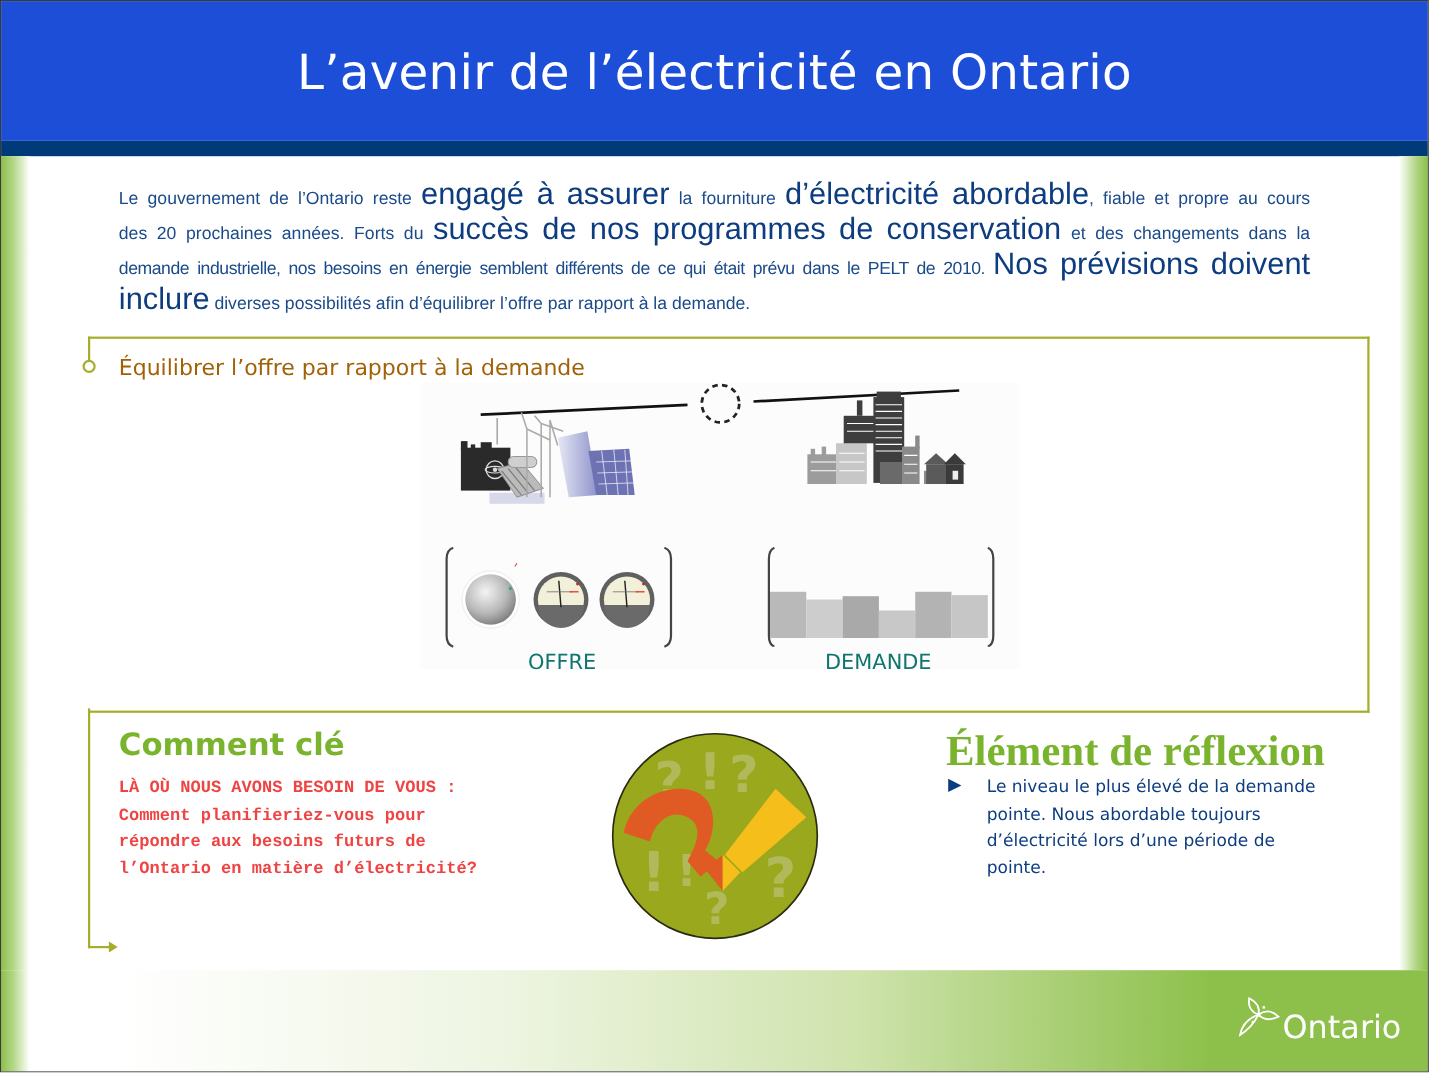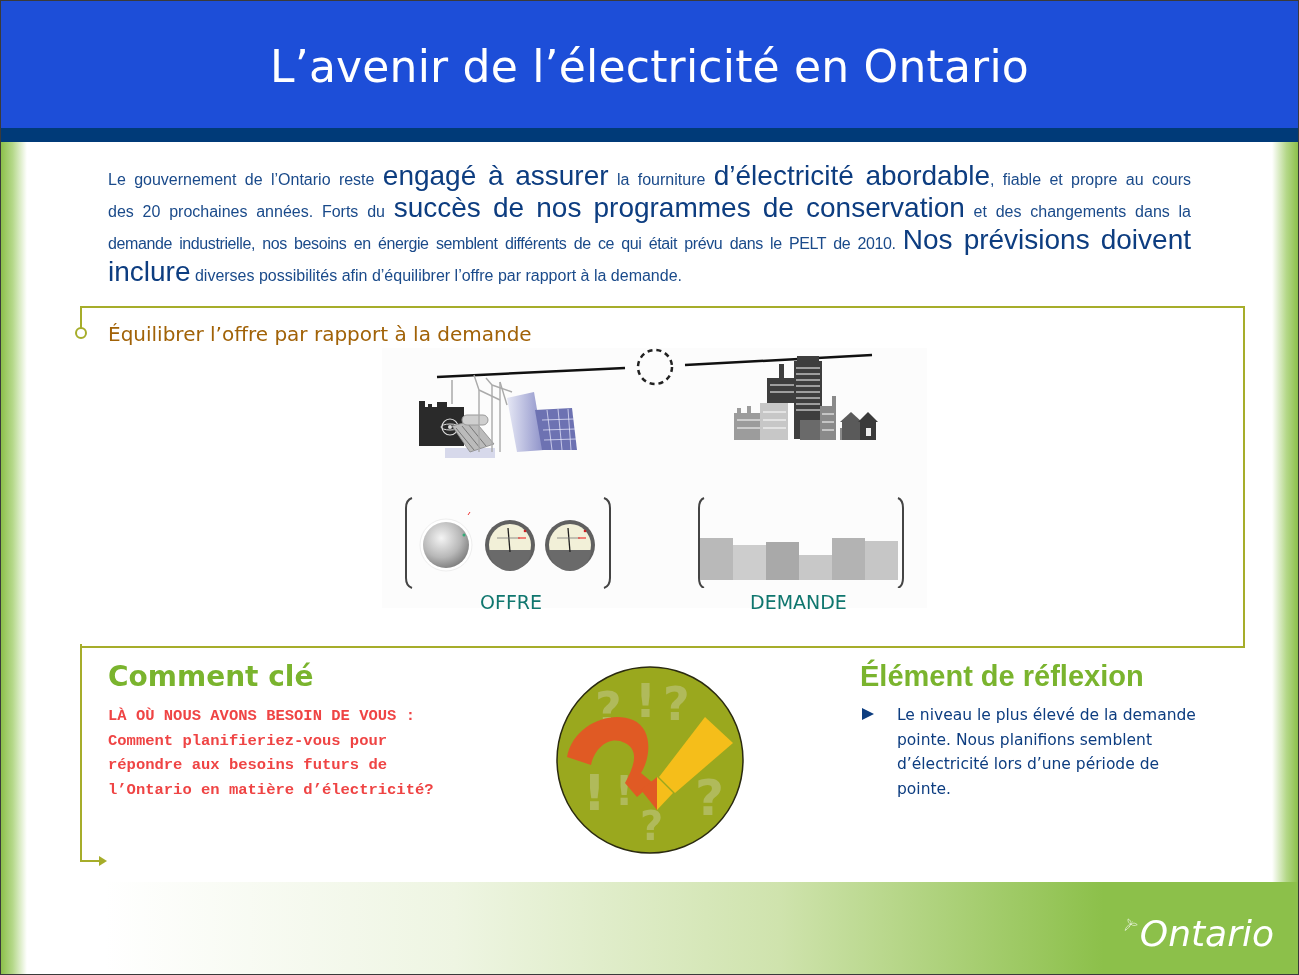--- a/index.html
+++ b/index.html
@@ -42,23 +42,22 @@
   }
   .footer-left-strip {
     position: absolute; left: 1px; top: 882px; width: 26px; height: 92px;
     background: linear-gradient(to right, #8cc04a 0%, #b5d88a 45%, #ffffff 100%);
   }
   .logo {
     position: absolute; left: 1124px; top: 898px; width: 150px; height: 54px;
     display: flex; align-items: center;
   }
   .logo-text {
-    color: #ffffff; font-size: 36px; margin-left: 2px; margin-top: 17px;
+    color: #ffffff; font-size: 29px; margin-left: 2px; margin-top: 17px;
     font-family: "DejaVu Sans", sans-serif;
-    font-style: italic;
   }
   
   .intro {
     position: absolute; left: 108px; top: 160px; width: 1083px;
     color: #1a4a8a; text-align: justify; text-align-last: left;
     font-family: "Liberation Sans", sans-serif;
   }
   .intro .line { display: block; white-space: nowrap; height: 32px; line-height: 32px; text-align: justify; text-align-last: justify; }
   .intro .line.last { text-align-last: left; }
   .intro .s { font-size: 16px; }
@@ -100,22 +99,22 @@
     position: absolute; left: 108px; top: 660px; color: #7ab42e; font-size: 28px; font-weight: bold;
     font-family: "DejaVu Sans", sans-serif;
   }
   .q-body {
     position: absolute; left: 108px; top: 704px; width: 360px; color: #ef4444;
     font-size: 15.5px; font-weight: bold; line-height: 24.5px;
     font-family: Liberation Mono, monospace;
   }
   .q-body .l { display: block; white-space: nowrap; }
   .r-title {
-    position: absolute; left: 860px; top: 660px; color: #7ab42e; font-size: 29px; font-weight: bold;
-    font-family: Liberation Sans, sans-serif;
+    position: absolute; left: 860px; top: 660px; color: #7ab42e; font-size: 39px; font-weight: bold;
+    font-family: Liberation Serif, serif;
   }
   .r-bullet {
     position: absolute; left: 862px; top: 708px; width: 0; height: 0;
     border-top: 6px solid transparent; border-bottom: 6px solid transparent; border-left: 12px solid #0d3d80;
   }
   .r-body {
     position: absolute; left: 897px; top: 703px; width: 310px; color: #0d3d80;
     font-size: 15.5px; line-height: 24.6px; font-family: "DejaVu Sans", sans-serif;
   }
   .r-body .l { display: block; white-space: nowrap; }
@@ -336,21 +335,21 @@
   <polygon points="86,125 102,112 102,145" fill="#e05a24"></polygon>
 
   <polygon points="150,52 178,78 120,128 104,112" fill="#f5be1a"></polygon>
   <polygon points="102,112 118,128 102,145" fill="#f5be1a"></polygon>
 </svg>
 
 <div class="r-title">Élément de réflexion</div>
 <div class="r-bullet"></div>
 <div class="r-body">
   <span class="l">Le niveau le plus élevé de la demande</span>
-  <span class="l">pointe. Nous planifions semblent</span>
+  <span class="l">pointe. Nous abordable toujours</span>
   <span class="l">d’électricité lors d’une période de</span>
   <span class="l">pointe.</span>
 </div>
 
 <div class="footer"></div>
 <div class="footer-left-strip"></div>
 <div class="logo">
   <svg width="48" height="50" viewBox="0 0 48 50">
     <g fill="none" stroke="#ffffff" stroke-width="2">
       <path d="M14,4 C22,8 26,14 24,22 C18,20 12,14 14,4 Z"></path>

